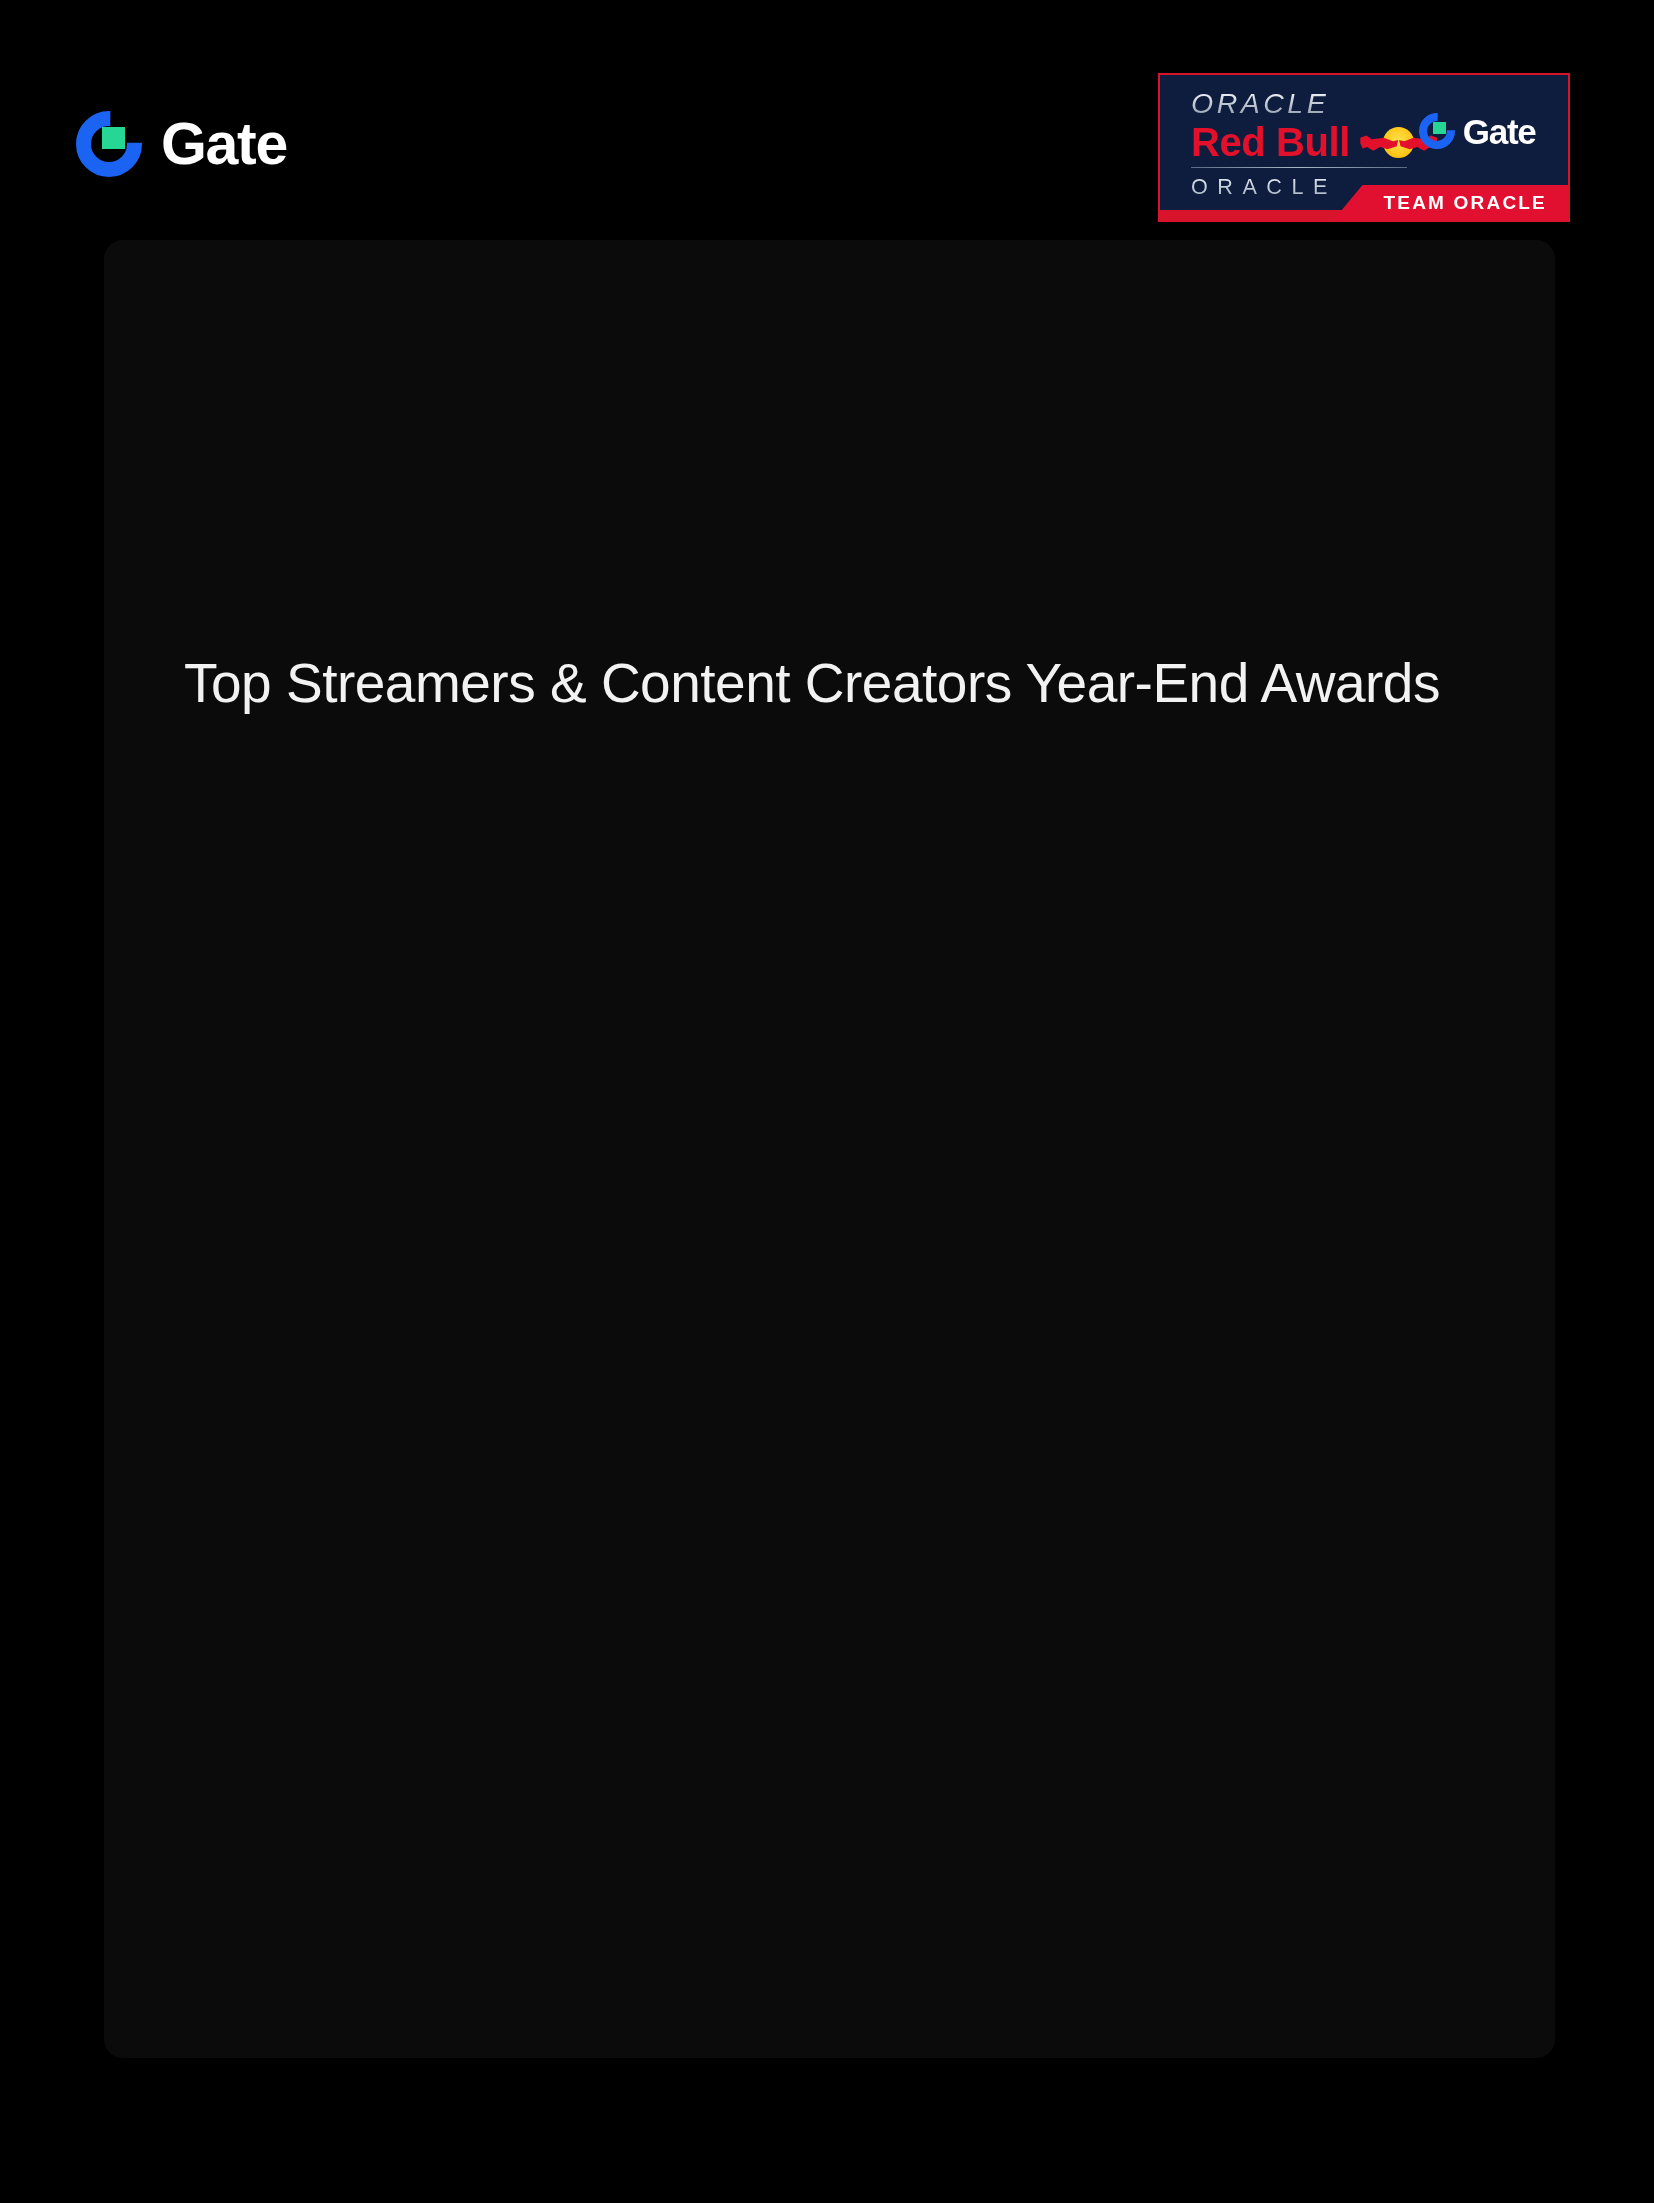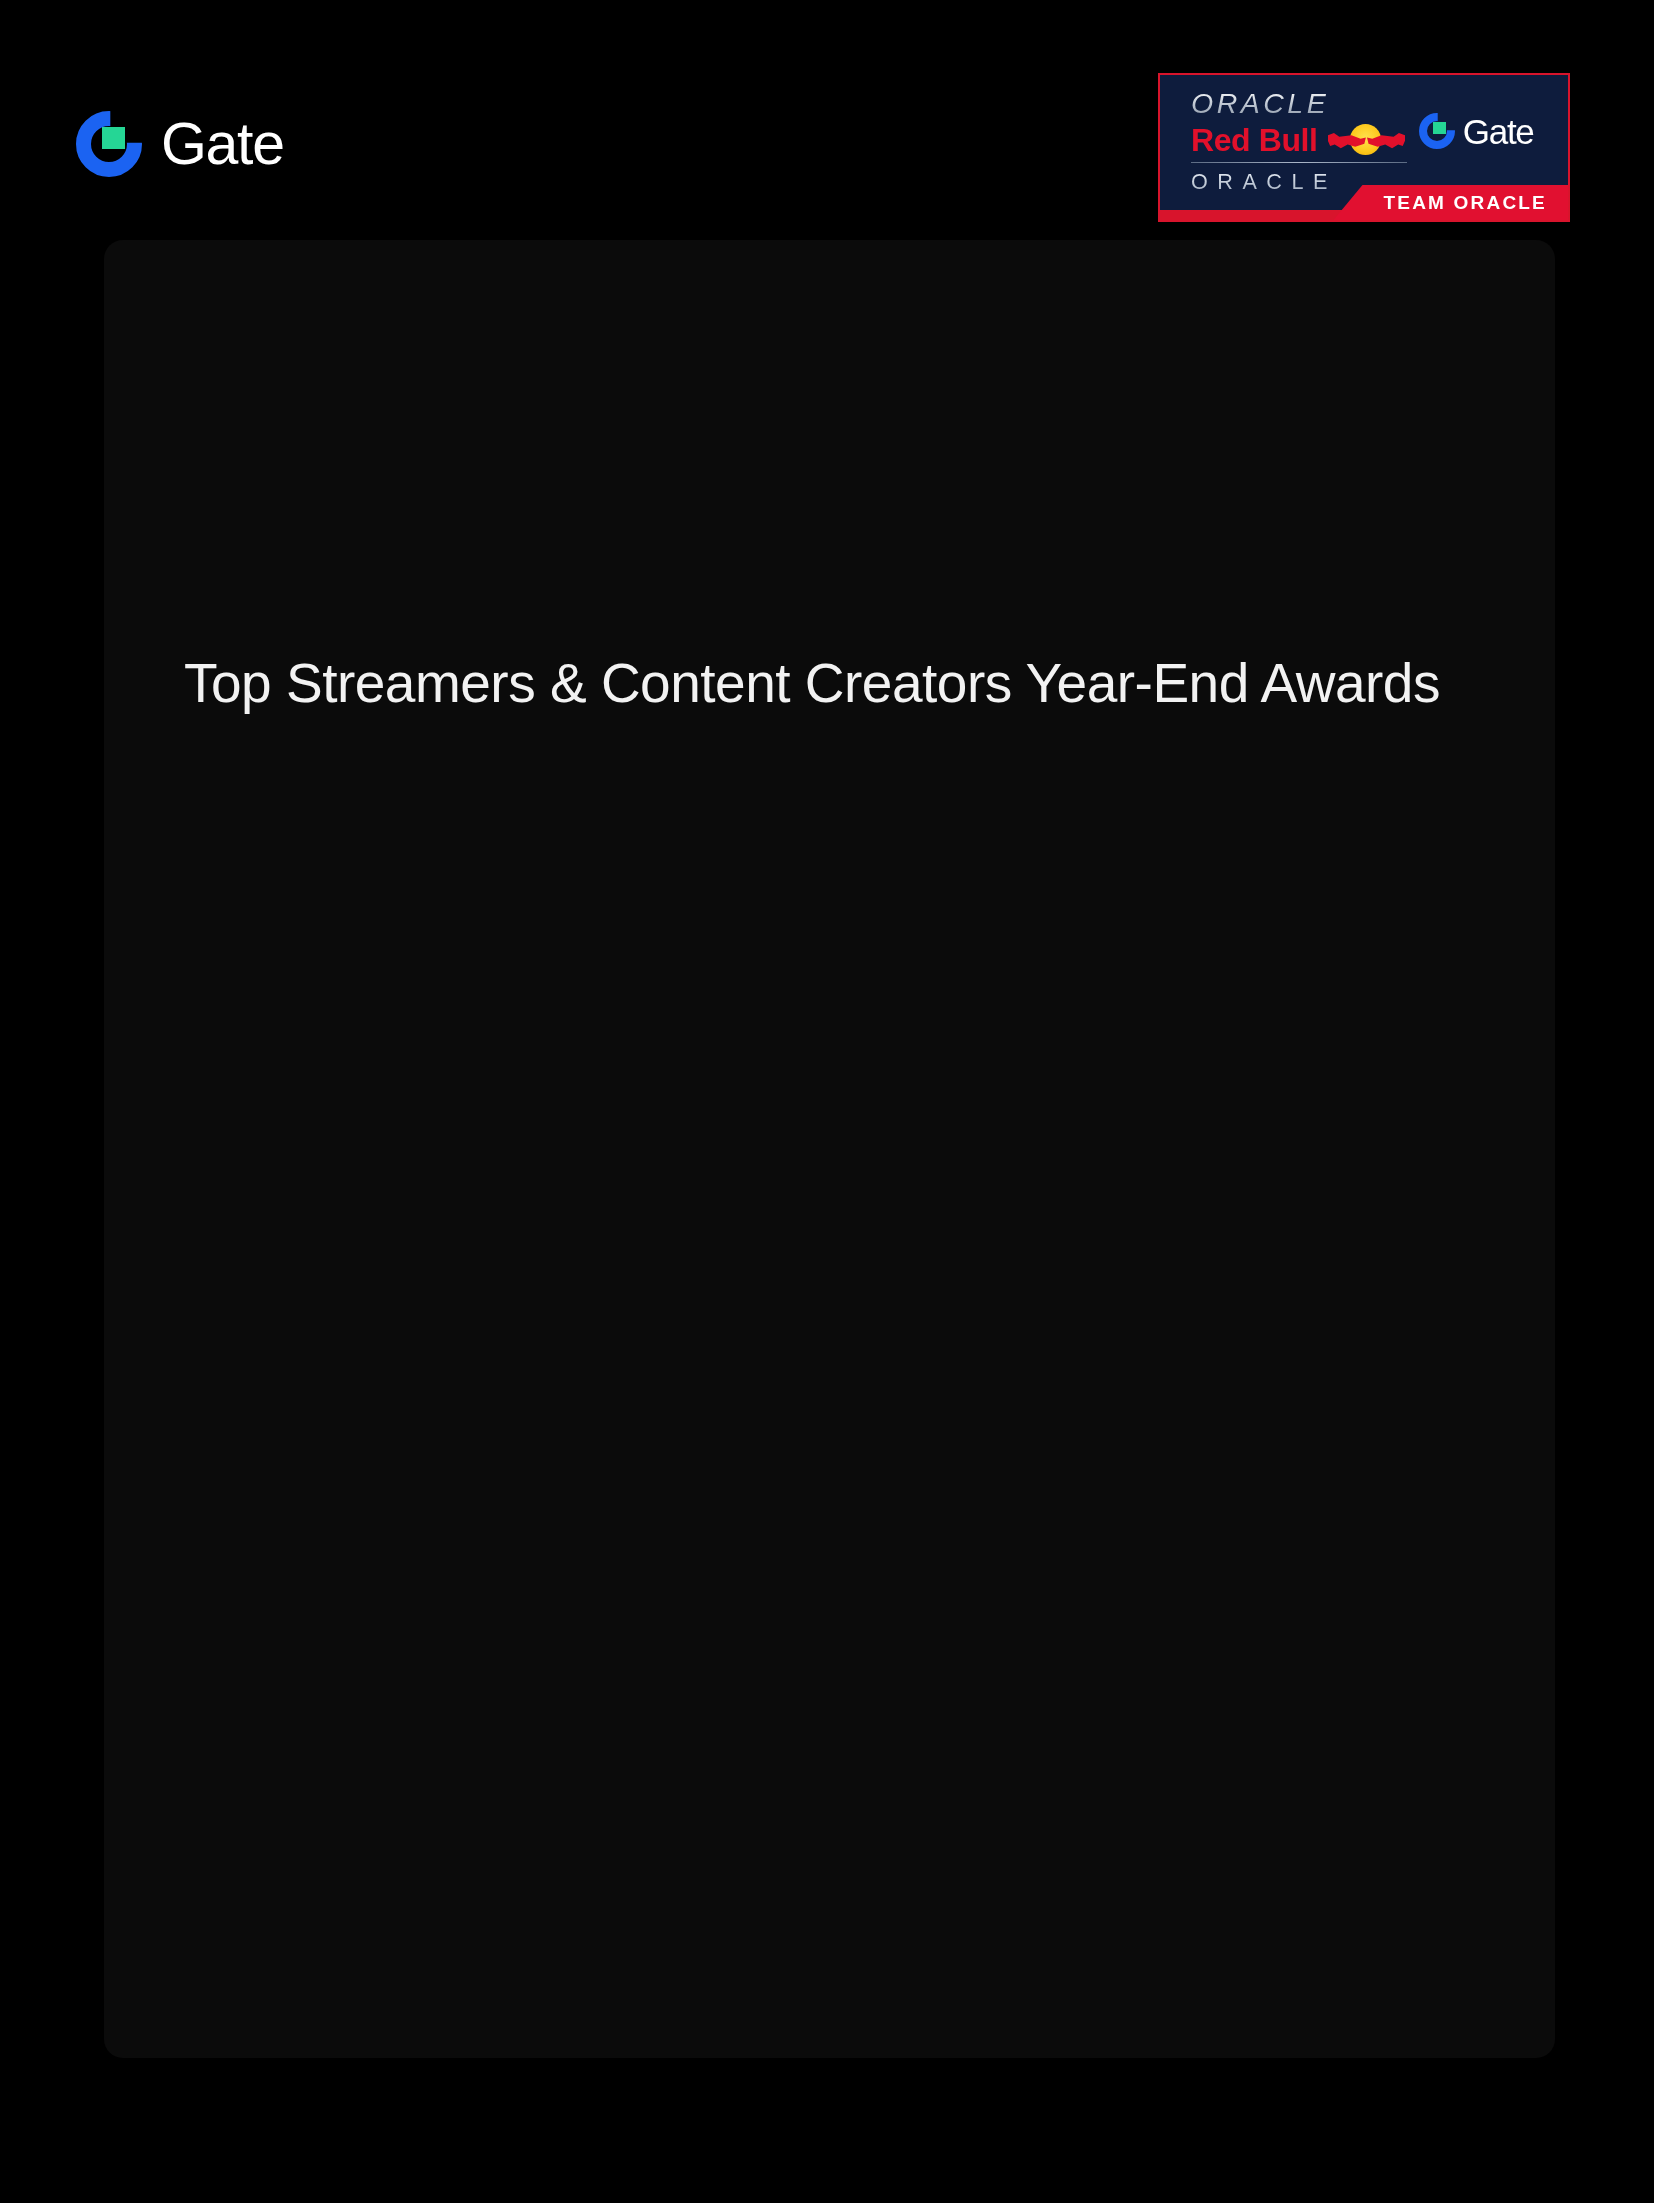--- a/index.html
+++ b/index.html
@@ -19,21 +19,21 @@
   .gate-mark .ring {
     position:absolute; inset:0; border-radius:50%;
     border:15.6px solid #1b63f2;
     clip-path: polygon(0 0, 52% 0, 52% 48%, 100% 48%, 100% 100%, 0 100%);
   }
   .gate-mark .sq {
     position:absolute; left:40%; top:24%;
     width:34%; height:34%; background:#25d695;
   }
   .brand-word {
-    color:#fff; font-size:59px; font-weight:400;
+    color:#fff; font-size:59px; font-weight:700;
     letter-spacing:-1.3px; line-height:1; white-space:nowrap;
   }
 
   
   .rb-badge {
     position:absolute; left:1158px; top:73px;
     width:412px; height:149px;
     background:#0e1c3d;
     border:2.6px solid #d8142c;
     overflow:hidden;
@@ -42,21 +42,21 @@
   .rb-oracle {
     font-size:28.5px; font-weight:400; letter-spacing:3.5px;
     color:#cfd6df; line-height:1.05;
     background:linear-gradient(180deg,#ffffff 0%,#b9c2cf 55%,#8d97a6 100%);
     -webkit-background-clip:text; background-clip:text; color:transparent;
     white-space:nowrap;
     font-style:italic;
   }
   .rb-row { display:flex; align-items:center; gap:8.6px; margin-top:3.5px; }
   .rb-redbull {
-    font-size:32px; font-weight:700; color:#e2102b;
+    font-size:40px; font-weight:700; color:#e2102b;
     line-height:1; letter-spacing:-0.4px; white-space:nowrap;
   }
   .rb-bull { position:relative; width:80px; height:35px; flex:none; }
   .rb-bull .sun {
     position:absolute; left:24px; top:1.7px; width:31px; height:31px;
     border-radius:50%;
     background:radial-gradient(circle at 50% 45%, #ffe14d 0%, #fdc81c 60%, #f0ab00 100%);
   }
   .rb-bull .bullL, .rb-bull .bullR {
     position:absolute; top:9.5px; width:38px; height:19px;

